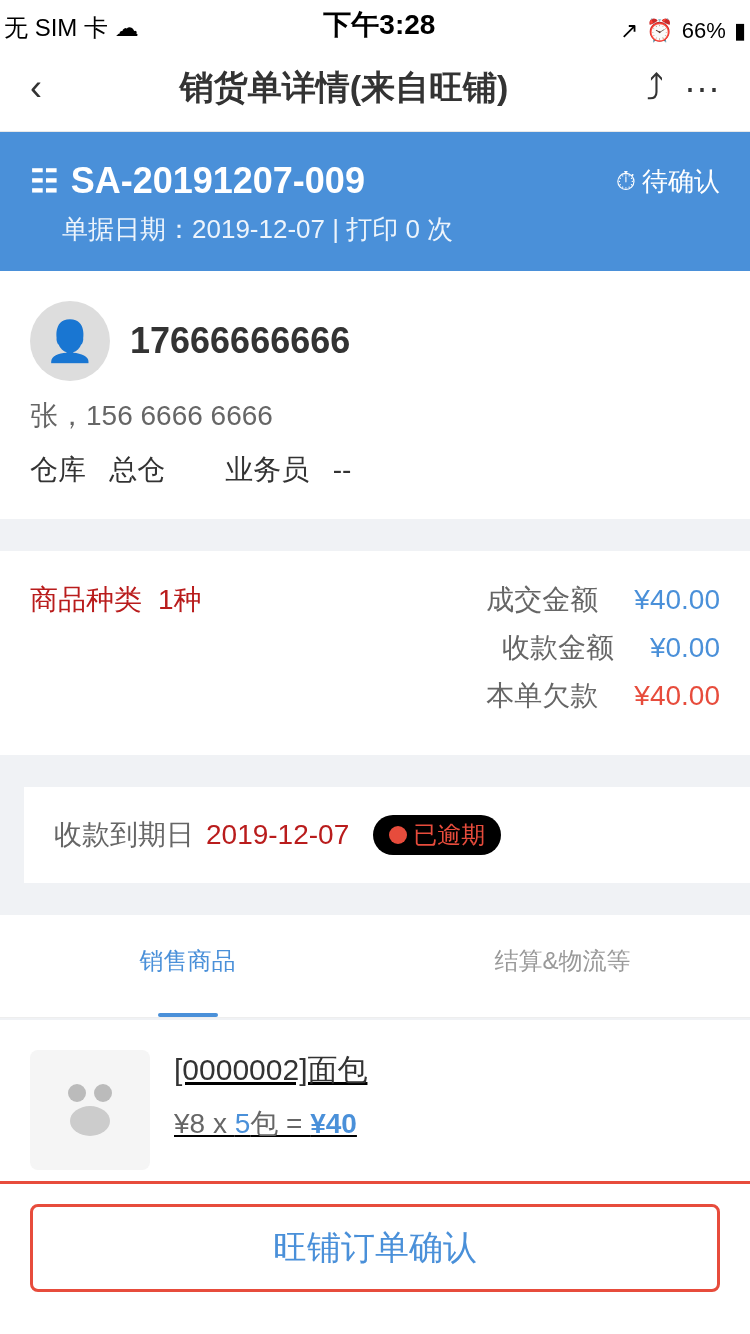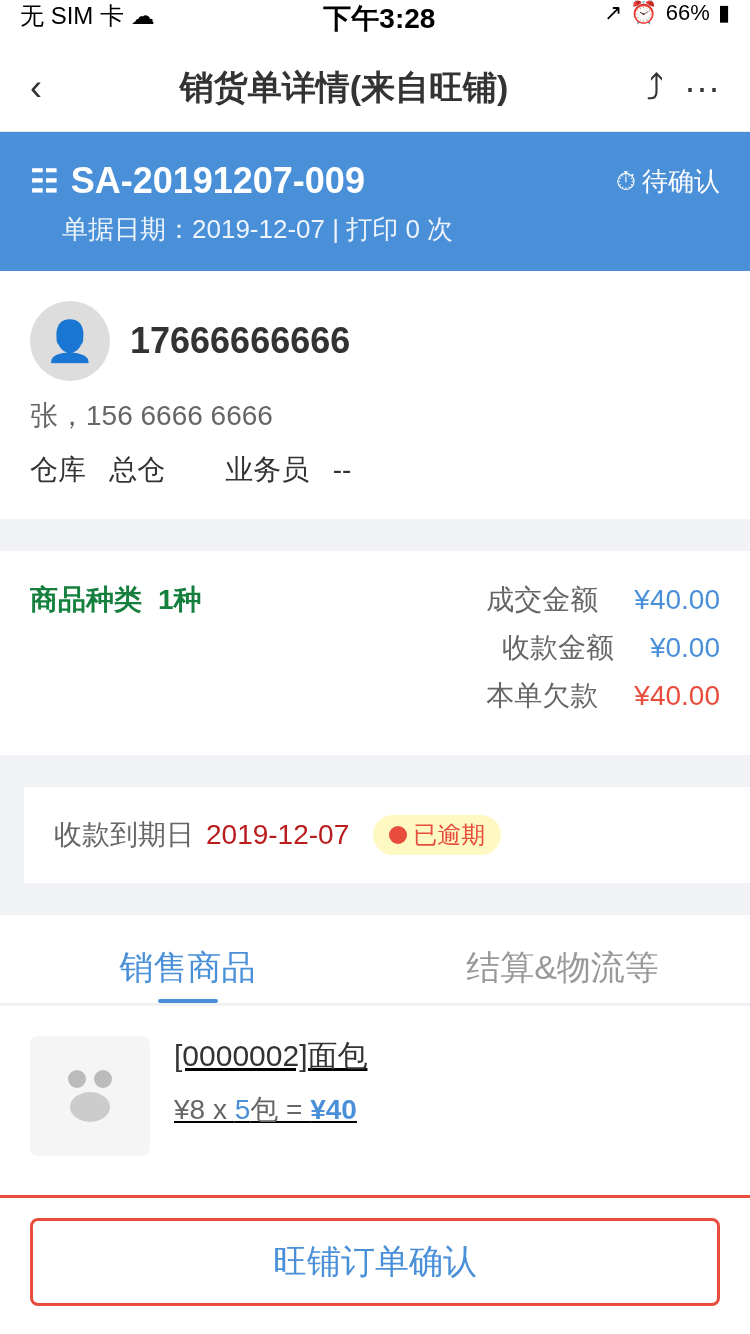--- a/index.html
+++ b/index.html
@@ -11,23 +11,23 @@
       min-height: 1334px;
       overflow-x: hidden;
       font-size: 28px;
     }
 
     
     .status-bar {
       background: #fff;
       height: 44px;
       display: flex;
-      align-items: flex-start;
+      align-items: flex-end;
       justify-content: space-between;
-      padding: 0 20px;
+      padding: 0 4px;
       font-size: 24px;
       font-weight: 500;
     }
     .status-left { display: flex; align-items: center; gap: 8px; }
     .status-center { font-size: 28px; font-weight: 600; }
     .status-right { display: flex; align-items: center; gap: 8px; font-size: 22px; }
 
     
     .nav-bar {
       background: #fff;
@@ -141,21 +141,21 @@
       justify-content: space-between;
       align-items: flex-start;
     }
     .summary-left {
       display: flex;
       align-items: center;
       gap: 16px;
       font-size: 28px;
       color: #666;
     }
-    .summary-left span { color: #15803d; font-weight: bold; }
+    .summary-left span { color: #b91c1c; }
     .summary-right {
       text-align: right;
     }
     .summary-row {
       display: flex;
       justify-content: flex-end;
       align-items: center;
       gap: 36px;
       margin-bottom: 10px;
       font-size: 28px;
@@ -172,21 +172,21 @@
       display: flex;
       align-items: center;
       gap: 12px;
       font-size: 28px;
       color: #666;
       margin-left: 24px;
     }
     .due-label { color: #666; }
     .due-date { color: #b91c1c; margin-right: 12px; }
     .overdue-badge {
-      background: #fef9c3;
+      background: #000000;
       color: #e74c3c;
       font-size: 24px;
       padding: 4px 16px;
       border-radius: 20px;
       display: flex;
       align-items: center;
       gap: 6px;
     }
     .overdue-dot {
       width: 18px;
@@ -201,22 +201,22 @@
       background: #fff;
       margin-bottom: 0;
     }
     .tabs-row {
       display: flex;
       border-bottom: 1px solid #eee;
     }
     .tab-item {
       flex: 1;
       text-align: center;
-      padding: 30px 0 12px;
-      font-size: 34px;
+      padding: 30px 0 40px;
+      font-size: 24px;
       color: #999;
       cursor: pointer;
       position: relative;
     }
     .tab-item.active {
       color: #4a90d9;
     }
     .tab-item.active::after {
       content: '';
       position: absolute;
@@ -274,21 +274,21 @@
       height: 200px;
     }
 
     
     .confirm-btn-wrap {
       position: fixed;
       bottom: 0;
       left: 0;
       width: 750px;
       background: #fff;
-      padding: 20px 30px 28px;
+      padding: 20px 30px 42px;
       border-top: 3px solid #e74c3c;
     }
     .confirm-btn {
       width: 100%;
       height: 88px;
       border: 3px solid #e74c3c;
       background: #fff;
       color: #4a90d9;
       font-size: 34px;
       font-weight: 500;

